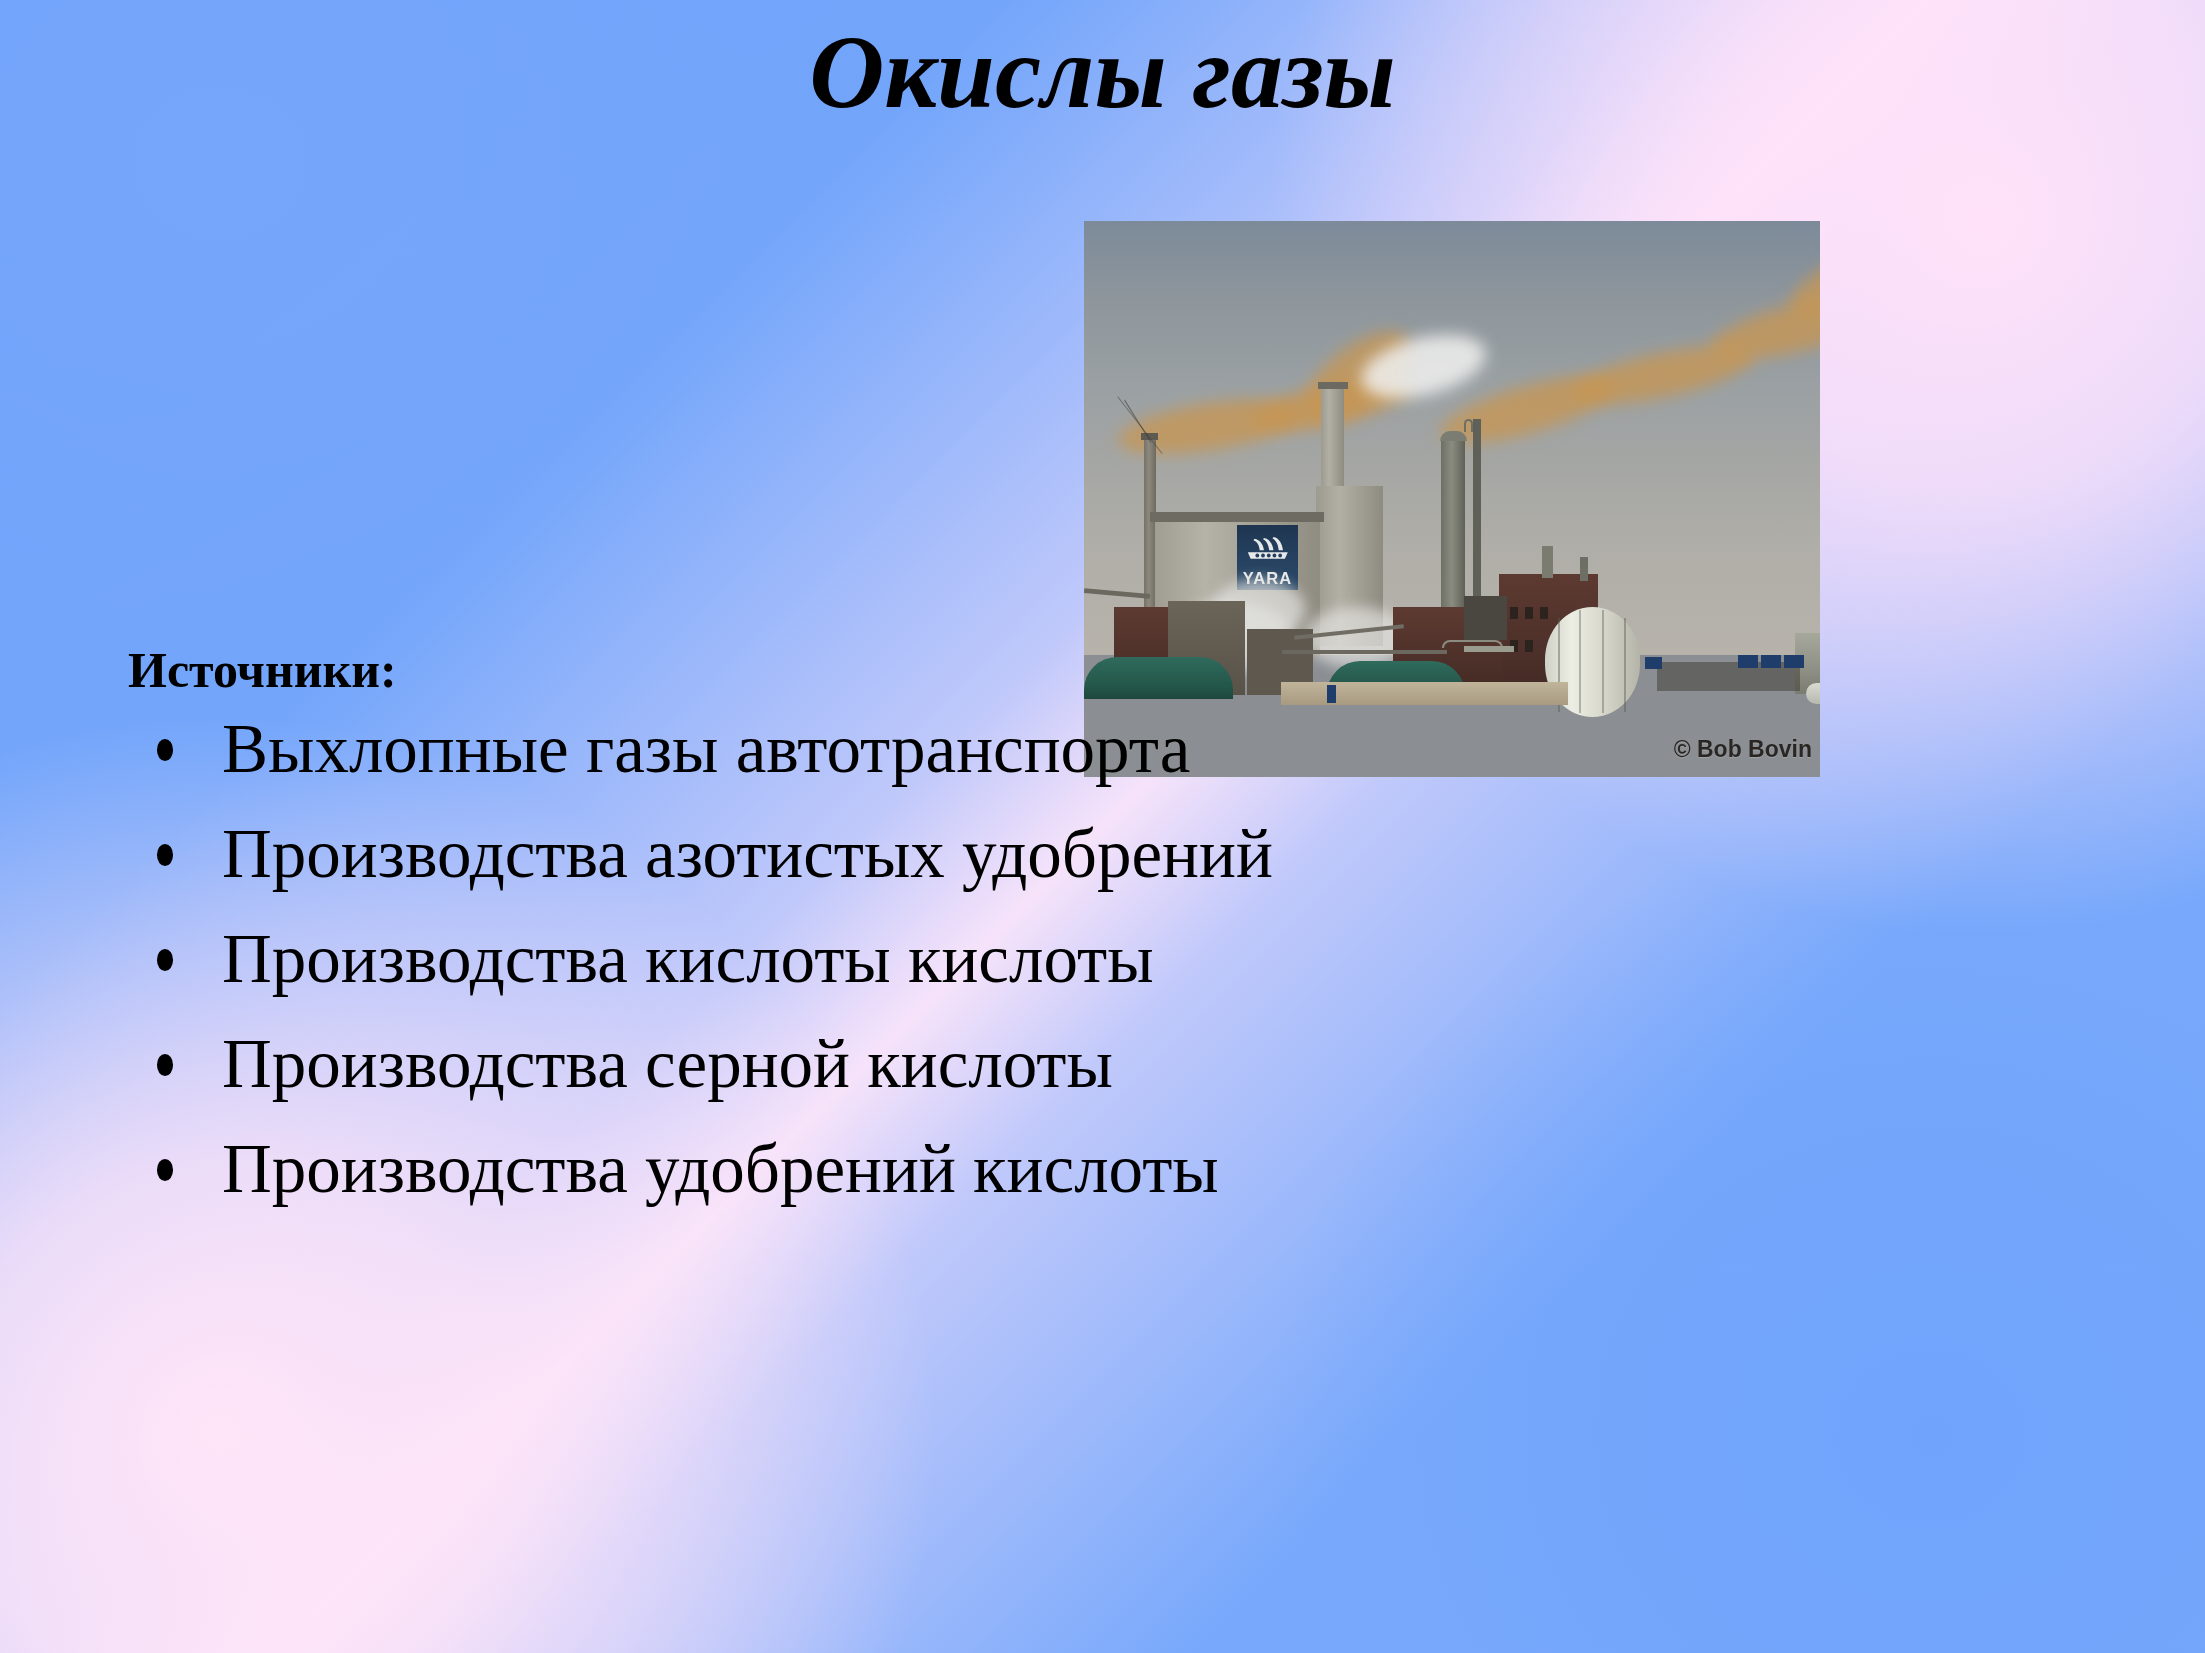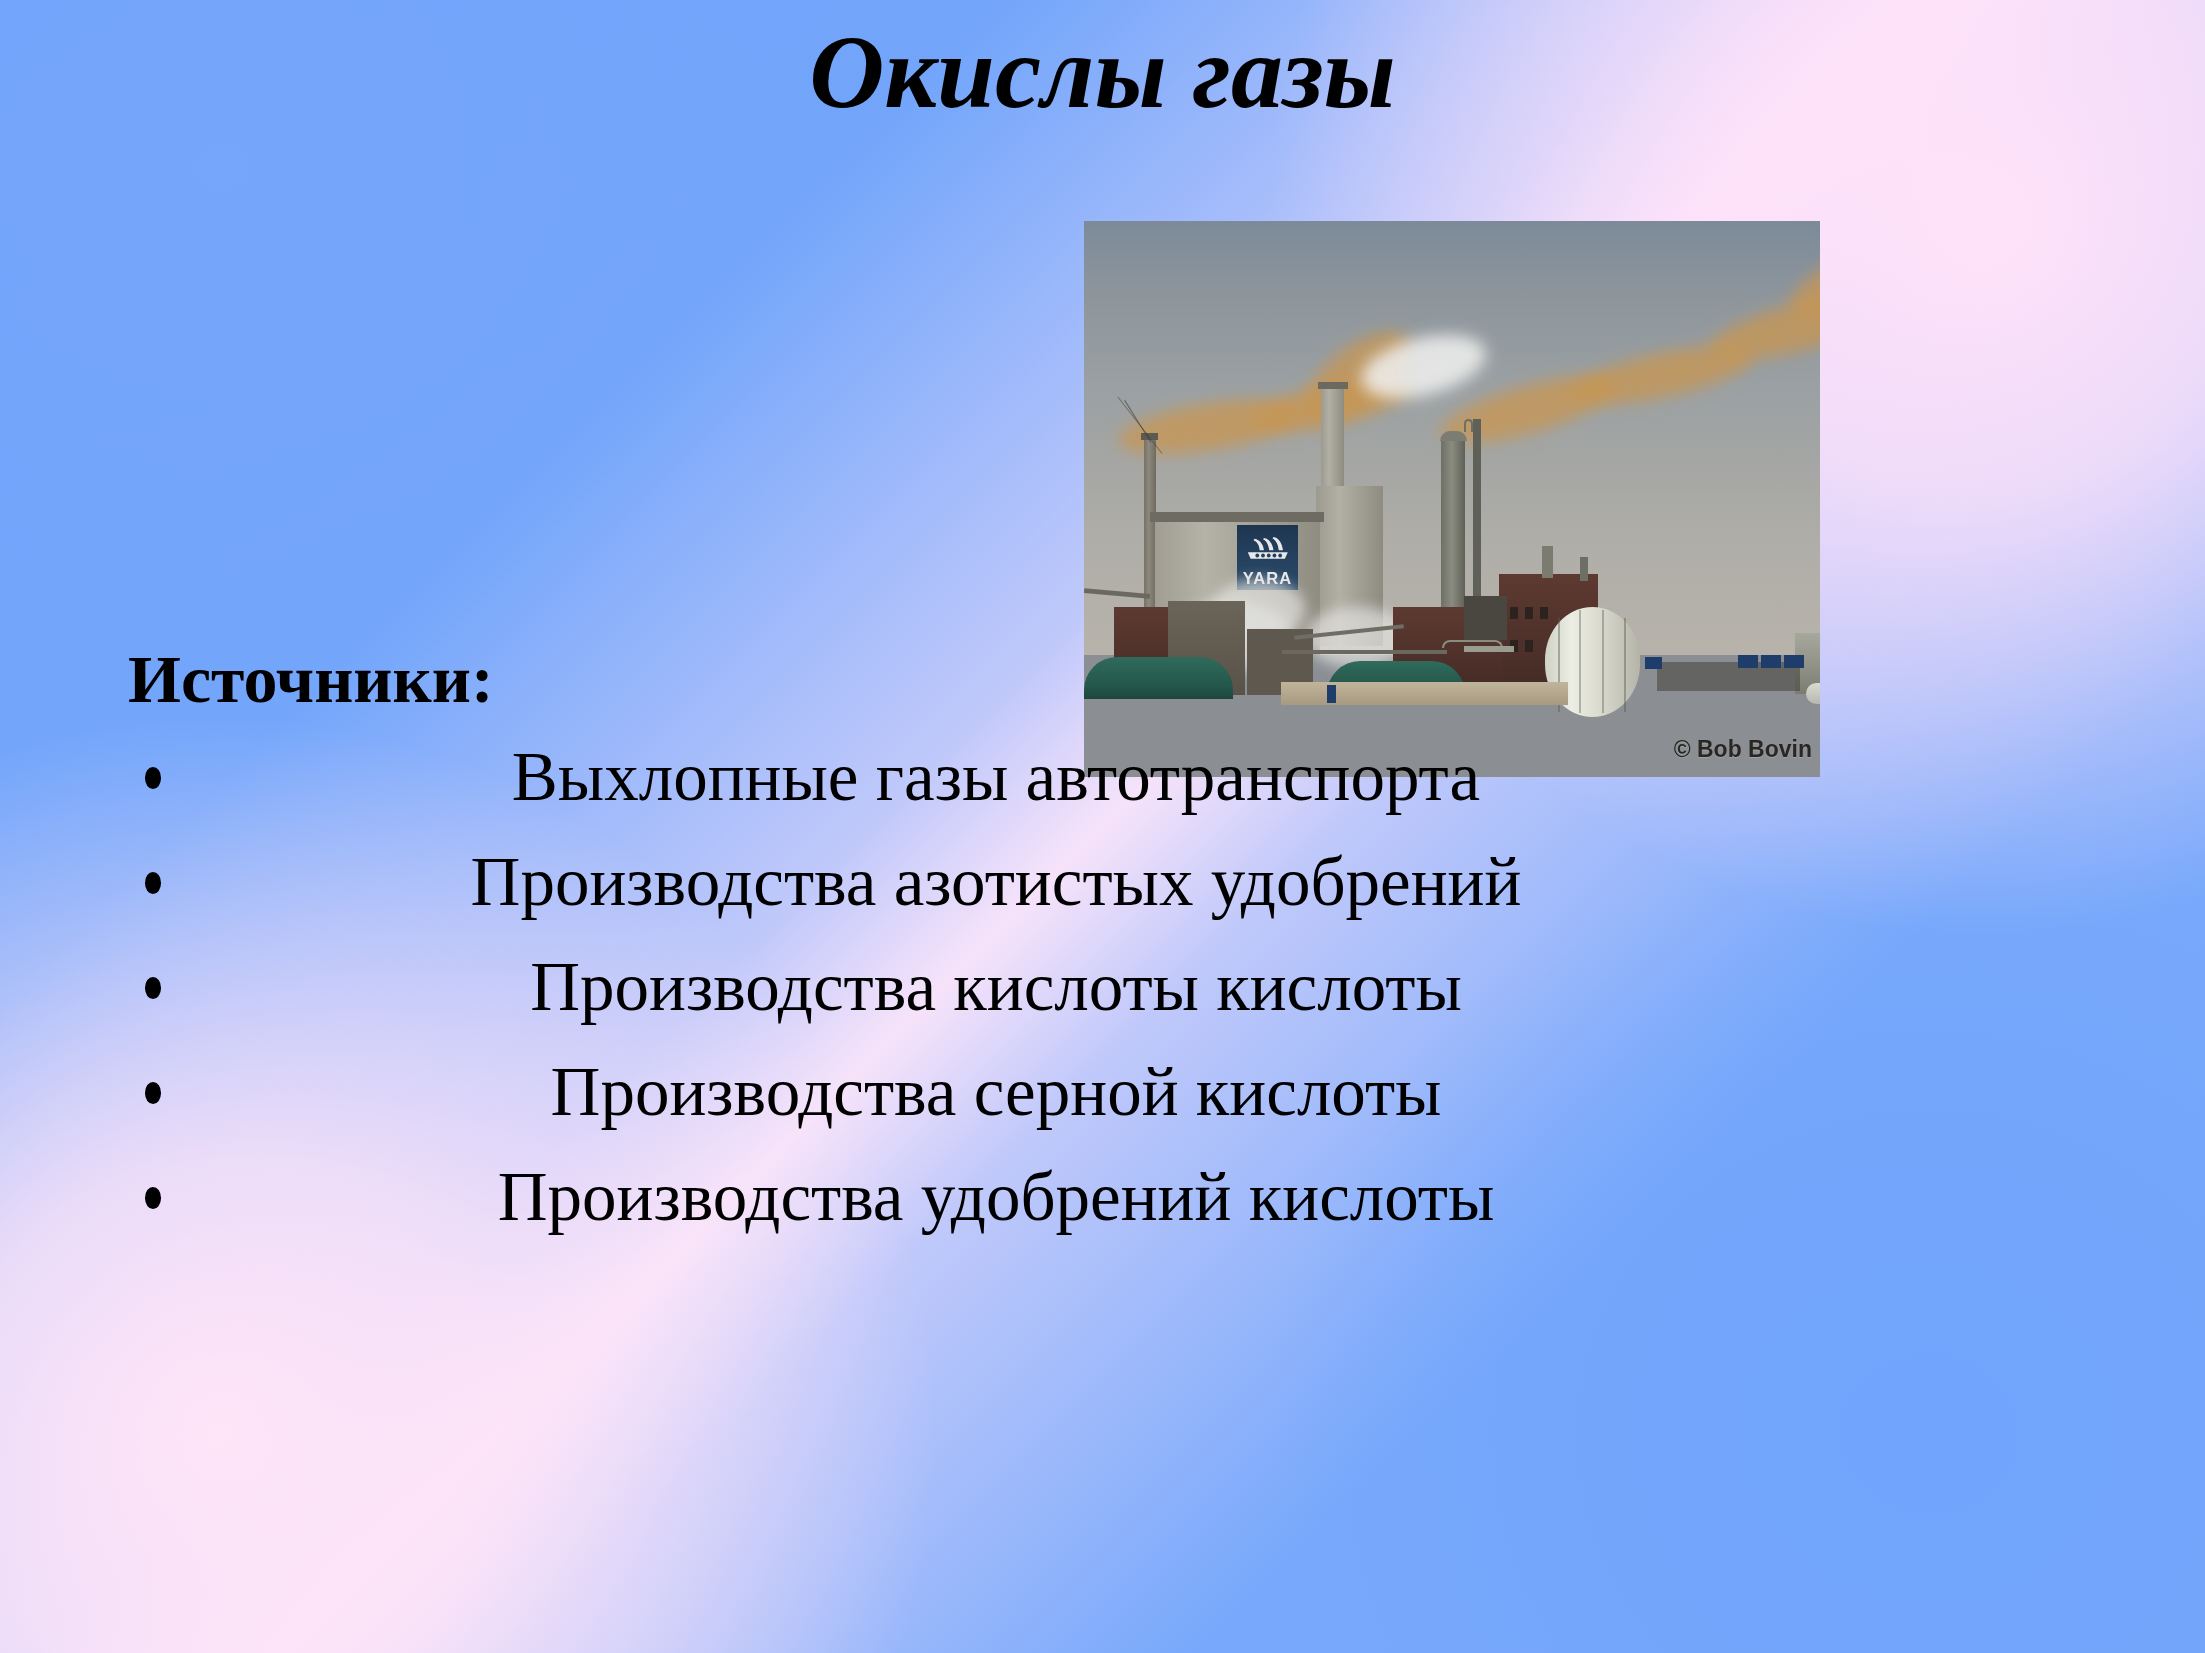--- a/index.html
+++ b/index.html
@@ -68,31 +68,30 @@
   }
 
   
   #body-block {
     position: absolute;
     left: 128px;
     top: 645px;
     width: 1654px;
   }
   #heading {
-    font-size: 68px;
+    font-size: 50px;
     font-weight: bold;
     color: #000;
     line-height: 1.0;
-    margin-bottom: 30px;
+    margin-bottom: 20px;
   }
   ul.bullets {
     list-style: none;
-    margin: 0;
+    margin: 12px;
     padding: 0;
-    text-align: center;
   }
   ul.bullets li {
     position: relative;
     padding-left: 82px;
     font-size: 69px;
     line-height: 1.0;
     color: #000;
     margin-bottom: 36px;
     white-space: nowrap;
   }

